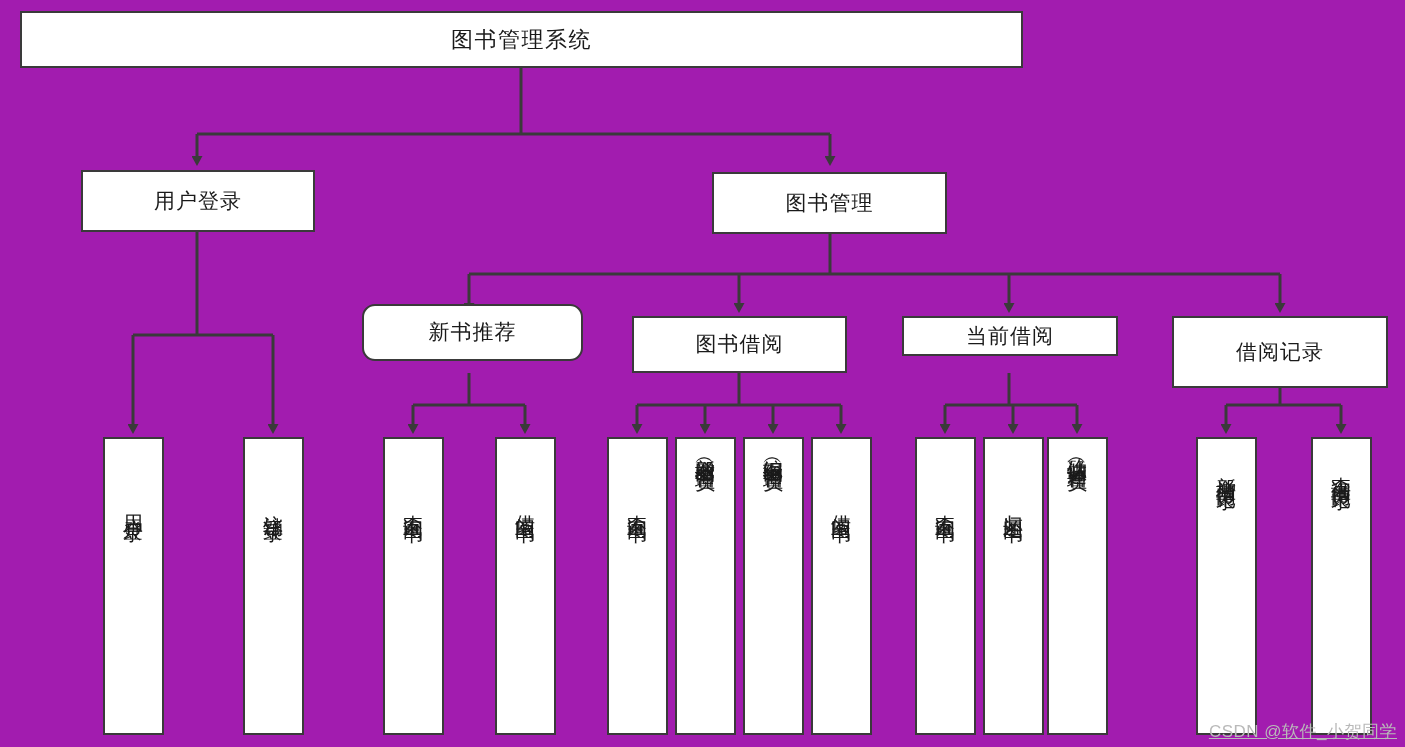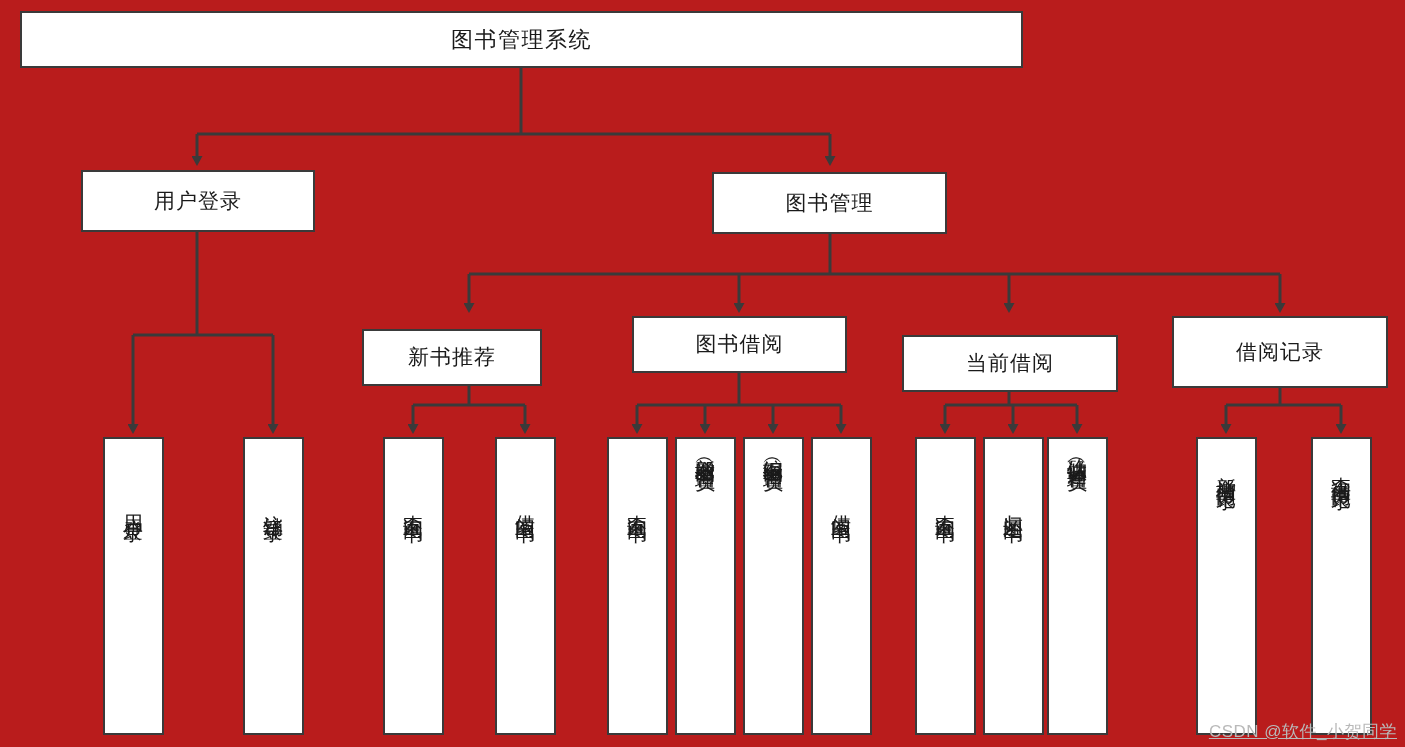--- a/index.html
+++ b/index.html
@@ -8,21 +8,21 @@
     padding: 0;
     background: #ffffff;
   }
   body {
     font-family: "Liberation Sans", "DejaVu Sans", sans-serif;
   }
   #canvas {
     position: relative;
     width: 1405px;
     height: 747px;
-    background: #b91c1c;
+    background: #a21caf;
     overflow: hidden;
   }
   #wires {
     position: absolute;
     left: 0;
     top: 0;
     width: 1405px;
     height: 747px;
     pointer-events: none;
   }
@@ -138,27 +138,27 @@
     <span class="lbl">图书管理系统</span>
   </div>
 
   <div class="node h" style="left:81px; top:170px; width:234px; height:62px;">
     <span class="lbl">用户登录</span>
   </div>
   <div class="node h" style="left:712px; top:172px; width:235px; height:62px;">
     <span class="lbl">图书管理</span>
   </div>
 
-  <div class="node h" style="left:362px; top:329px; width:180px; height:57px;">
+  <div class="node h" style="left:362px; top:304px; width:221px; height:57px;border-radius:13px;">
     <span class="lbl">新书推荐</span>
   </div>
   <div class="node h" style="left:632px; top:316px; width:215px; height:57px;justify-content:center;">
     <span class="lbl">图书借阅</span>
   </div>
-  <div class="node h" style="left:902px; top:316px; width:216px; height:57px;margin-top:19px;">
+  <div class="node h" style="left:902px; top:316px; width:216px; height:40px;">
     <span class="lbl">当前借阅</span>
   </div>
   <div class="node h" style="left:1172px; top:316px; width:216px; height:72px;">
     <span class="lbl">借阅记录</span>
   </div>
 
   <div class="node v" style="left:103px; top:437px; width:61px; height:298px; padding-top:60px;">
     <span class="lbl">用户登录</span>
   </div>
   <div class="node v" style="left:243px; top:437px; width:61px; height:298px; padding-top:60px;">

